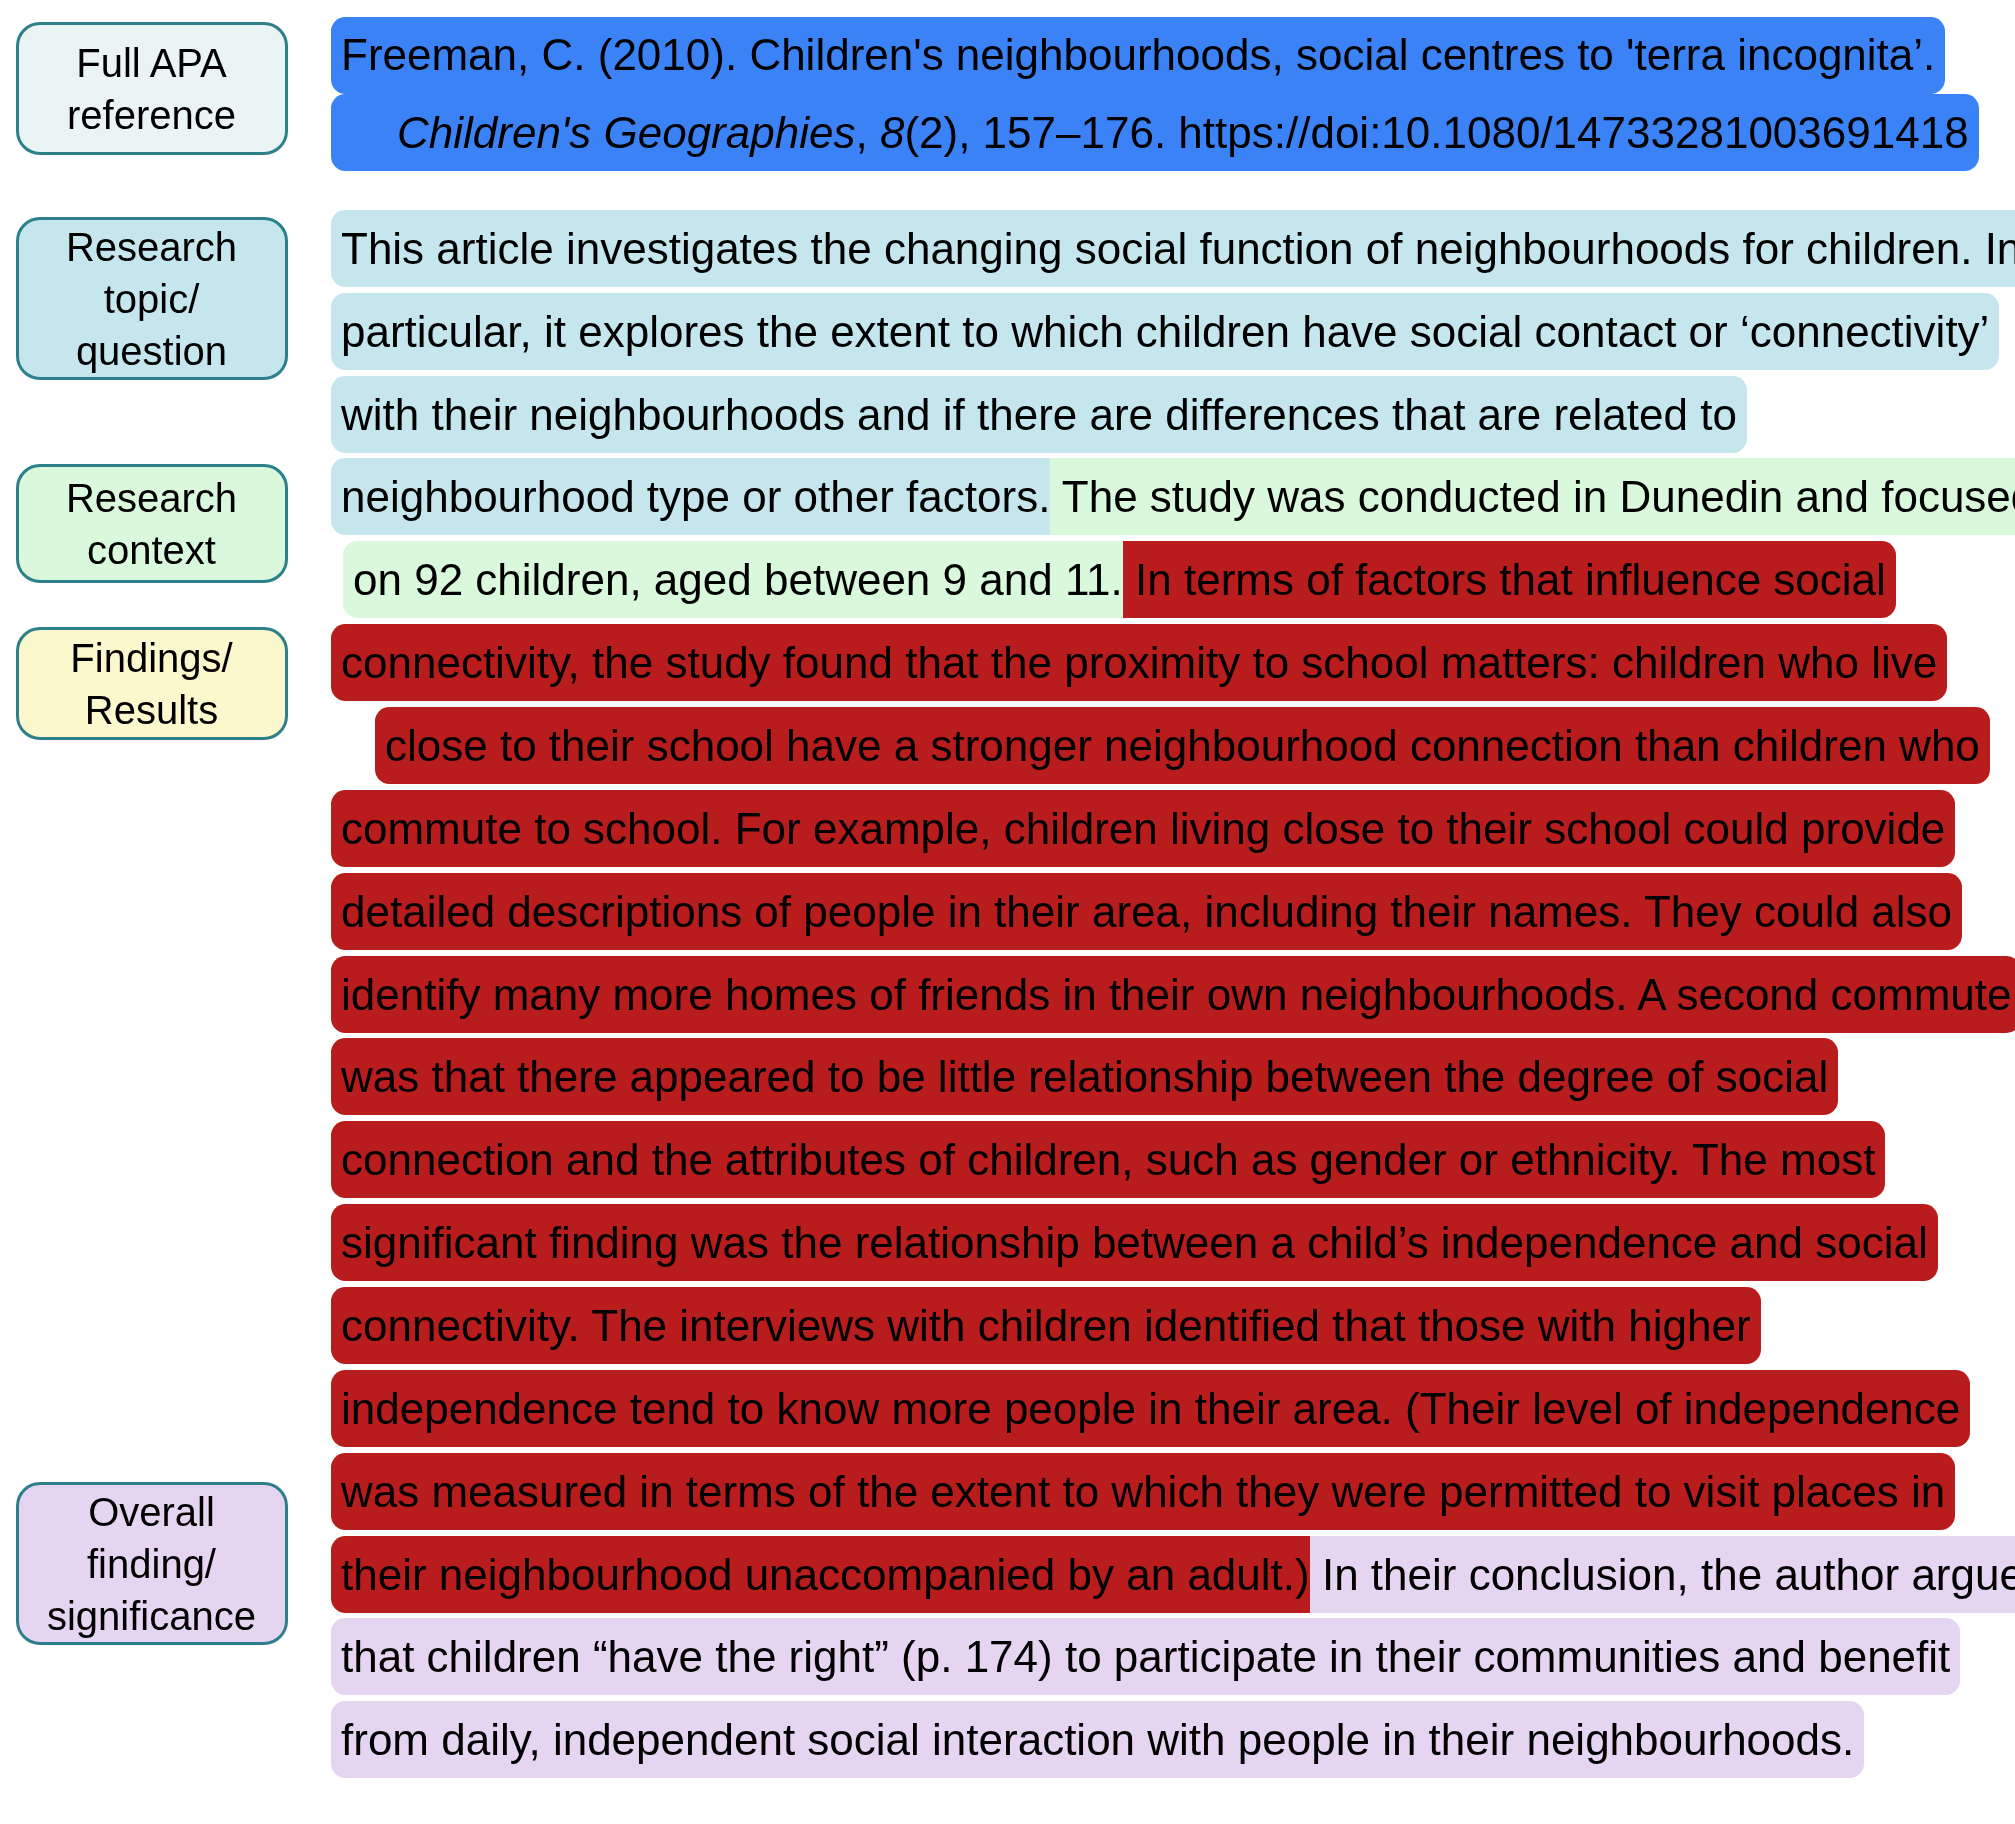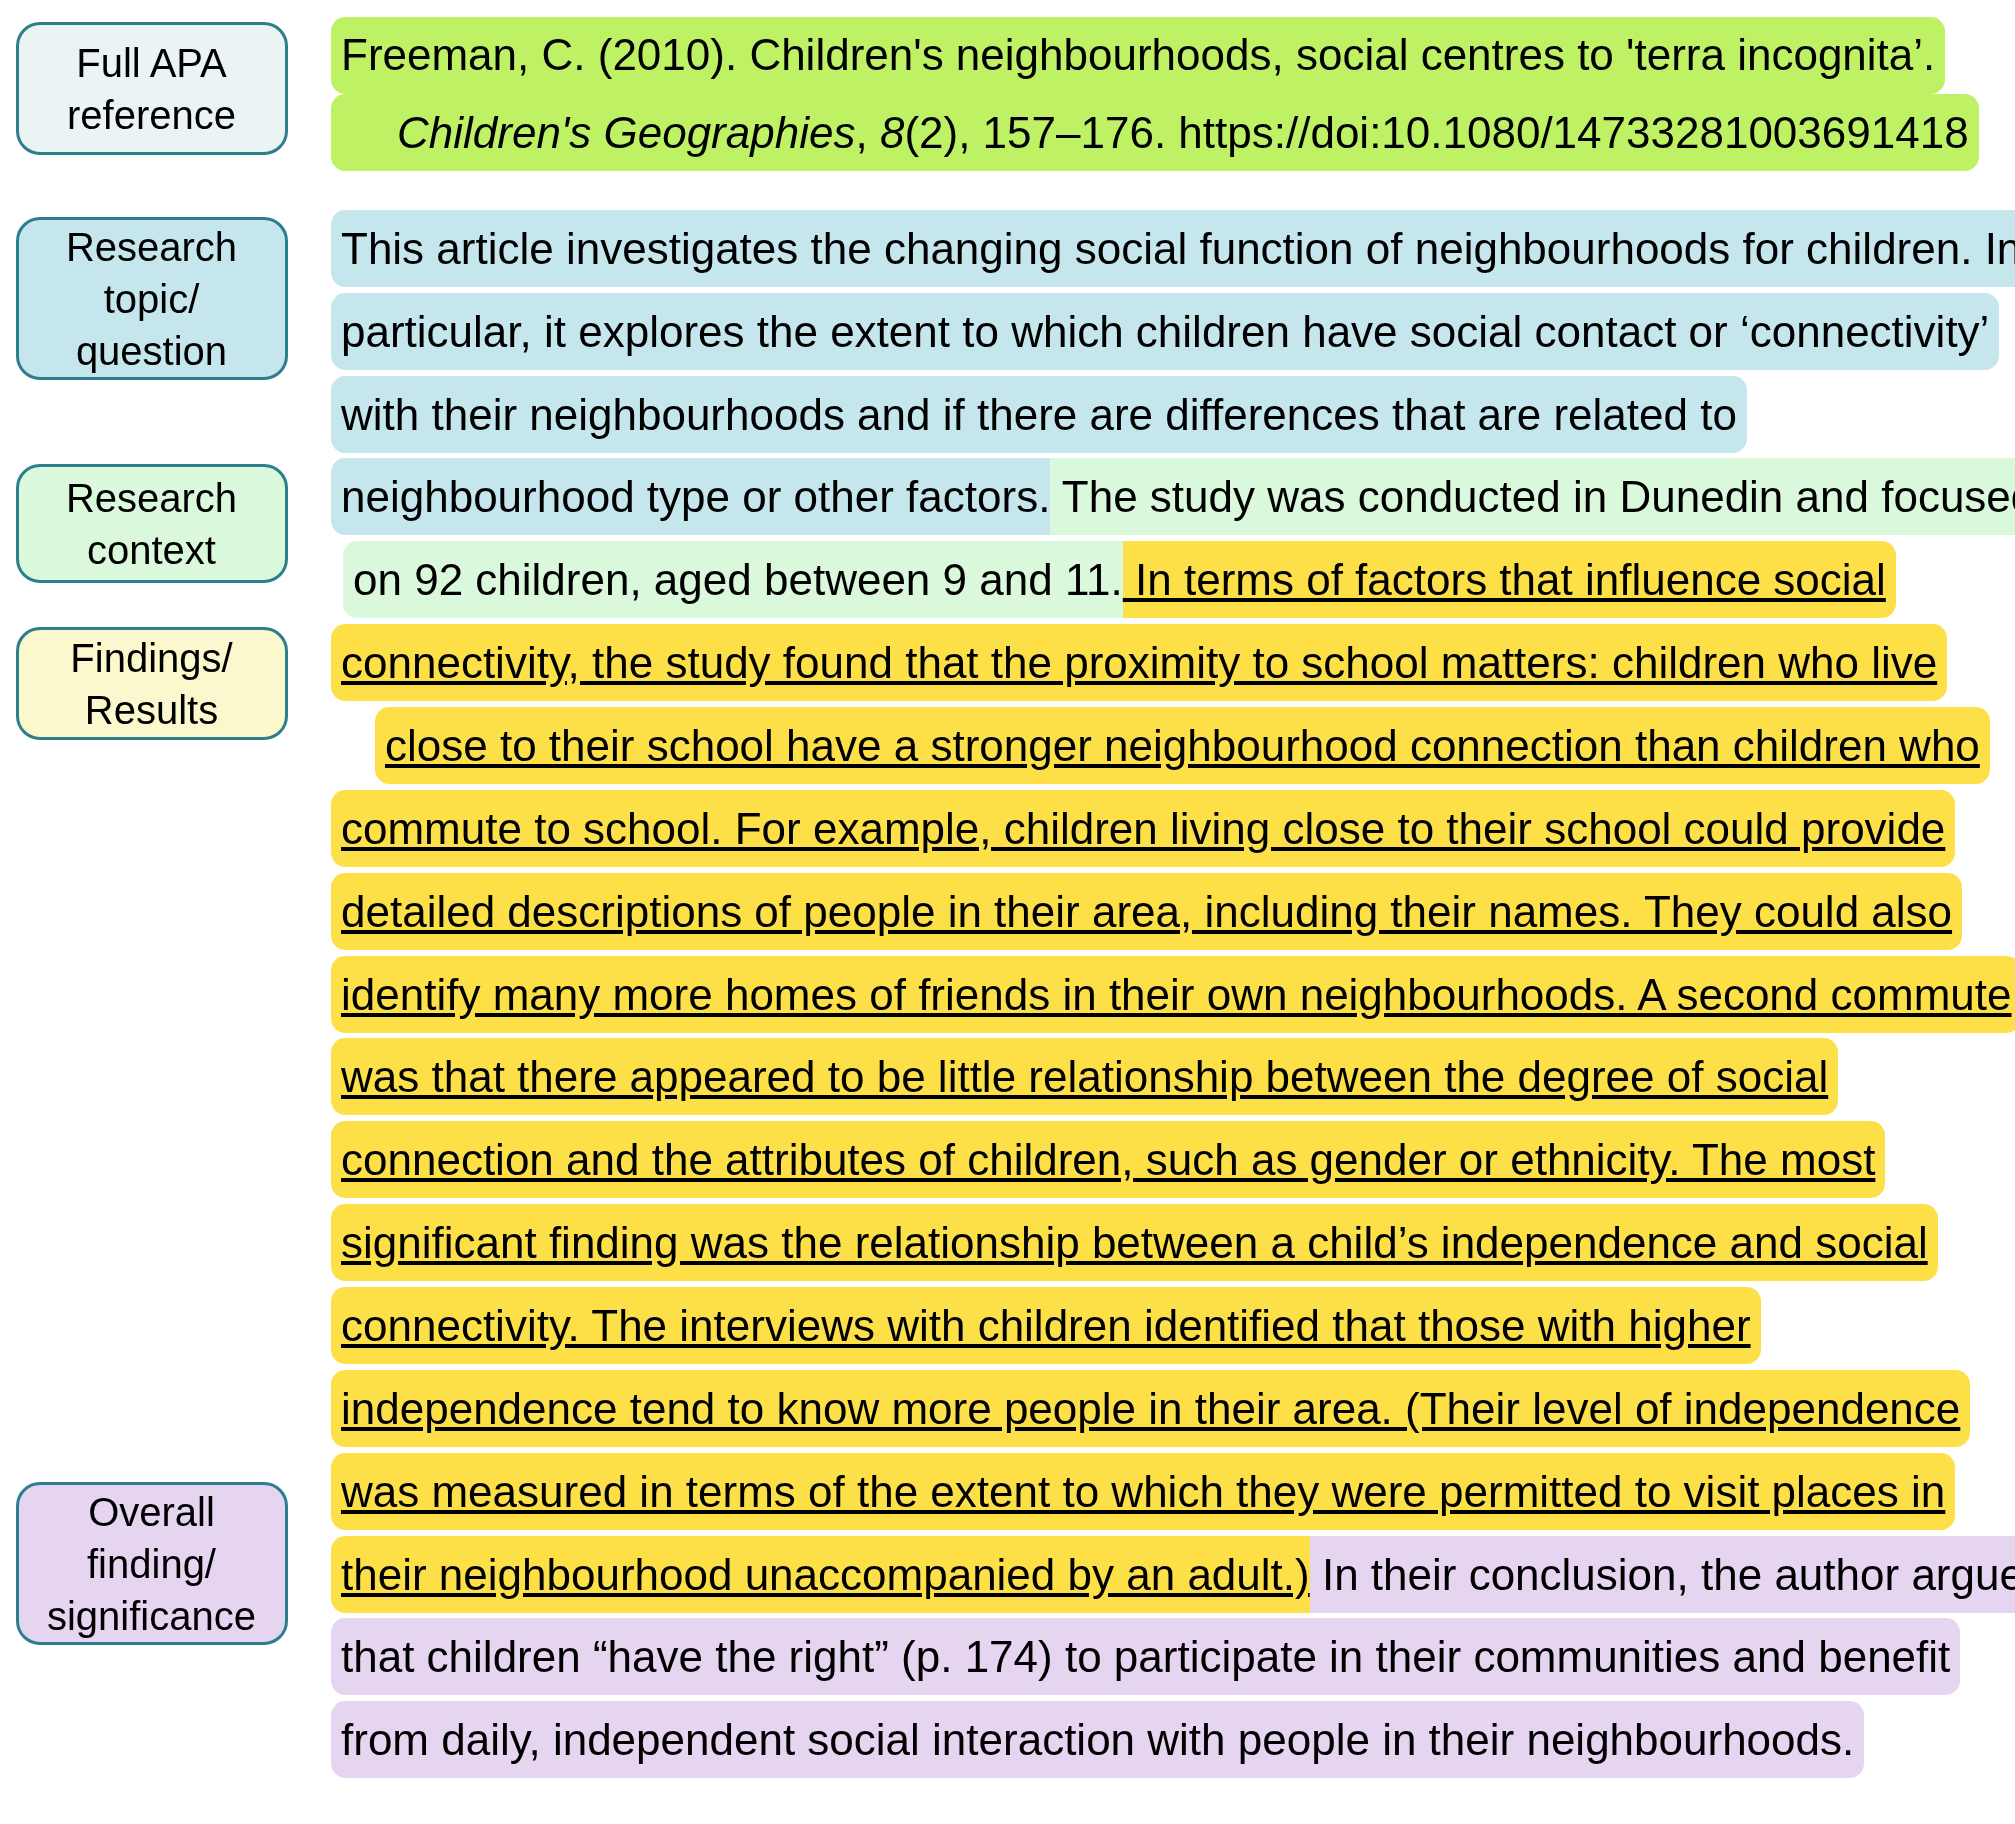--- a/index.html
+++ b/index.html
@@ -74,24 +74,24 @@
     padding-left: 10px;
   }
   .text-line .seg:last-child {
     border-top-right-radius: 14.4px;
     border-bottom-right-radius: 14.4px;
     padding-right: 10px;
   }
   .text-line.indented { padding-left: 0; }
   .text-line.indented .seg:first-child { padding-left: 66px; }
 
-  .hl-ref    { background: #bef264; }
+  .hl-ref    { background: #3b82f6; }
   .hl-blue   { background: #c4e6ec; }
   .hl-green  { background: #d9f8dc; }
-  .hl-yellow { background: #fde047; text-decoration: underline; }
+  .hl-yellow { background: #b91c1c; }
   .hl-purple { background: #e5d5f1; }
 
   .ital { font-style: italic; }
 
   .sw-ref    { background: #eaf4f5; }
   .sw-blue   { background: #c4e6ec; }
   .sw-green  { background: #d9f8dc; }
   .sw-yellow { background: #fbf8cd; }
   .sw-purple { background: #e5d5f1; }
 </style>

